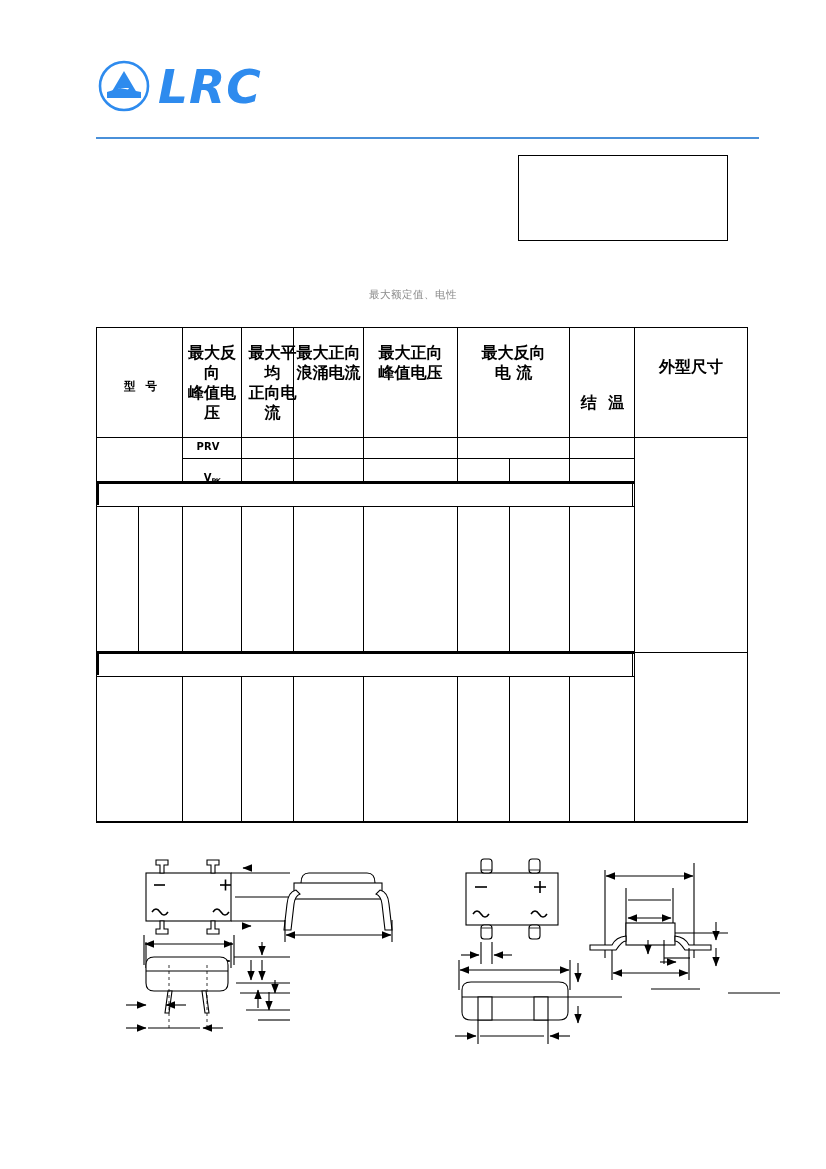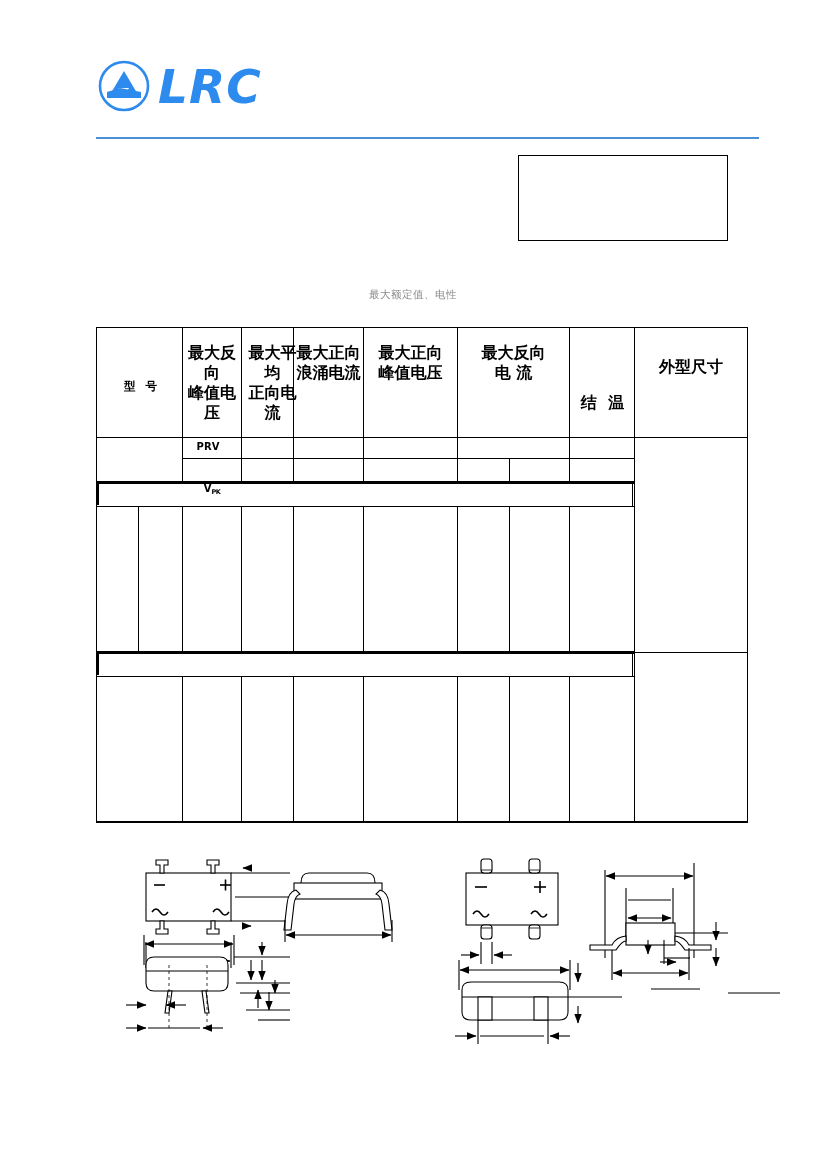--- a/index.html
+++ b/index.html
@@ -150,21 +150,21 @@
     <div class="cell-text" style="left:199px;top:16px;width:67px;">最大正向
 浪涌电流</div>
     <div class="cell-text" style="left:269px;top:16px;width:91px;">最大正向
 峰值电压</div>
     <div class="cell-text" style="left:363px;top:16px;width:109px;">最大反向
 电   流</div>
     <div class="cell-text" style="left:475px;top:30px;width:66px;letter-spacing:3px;margin-top:36px;">结   温</div>
     <div class="cell-text" style="left:540px;top:30px;width:110px;">外型尺寸</div>
 
     <div class="cell-text sym" style="left:88px;top:114px;width:48px;">PRV</div>
-    <div class="cell-text sym" style="left:88px;top:156px;width:56px;">V<sub>PK</sub></div>
+    <div class="cell-text sym" style="left:88px;top:145px;width:56px;">V<sub>PK</sub></div>
   </div>
 
   <div class="drawings">
     <svg width="826" height="250" viewBox="0 0 826 250">
       <defs>
         <marker id="ahR" markerWidth="9" markerHeight="7" refX="8.5" refY="3.5" orient="auto">
           <polygon points="0,0 9,3.5 0,7" fill="#000"></polygon>
         </marker>
         <marker id="ahL" markerWidth="9" markerHeight="7" refX="0.5" refY="3.5" orient="auto">
           <polygon points="9,0 0,3.5 9,7" fill="#000"></polygon>

